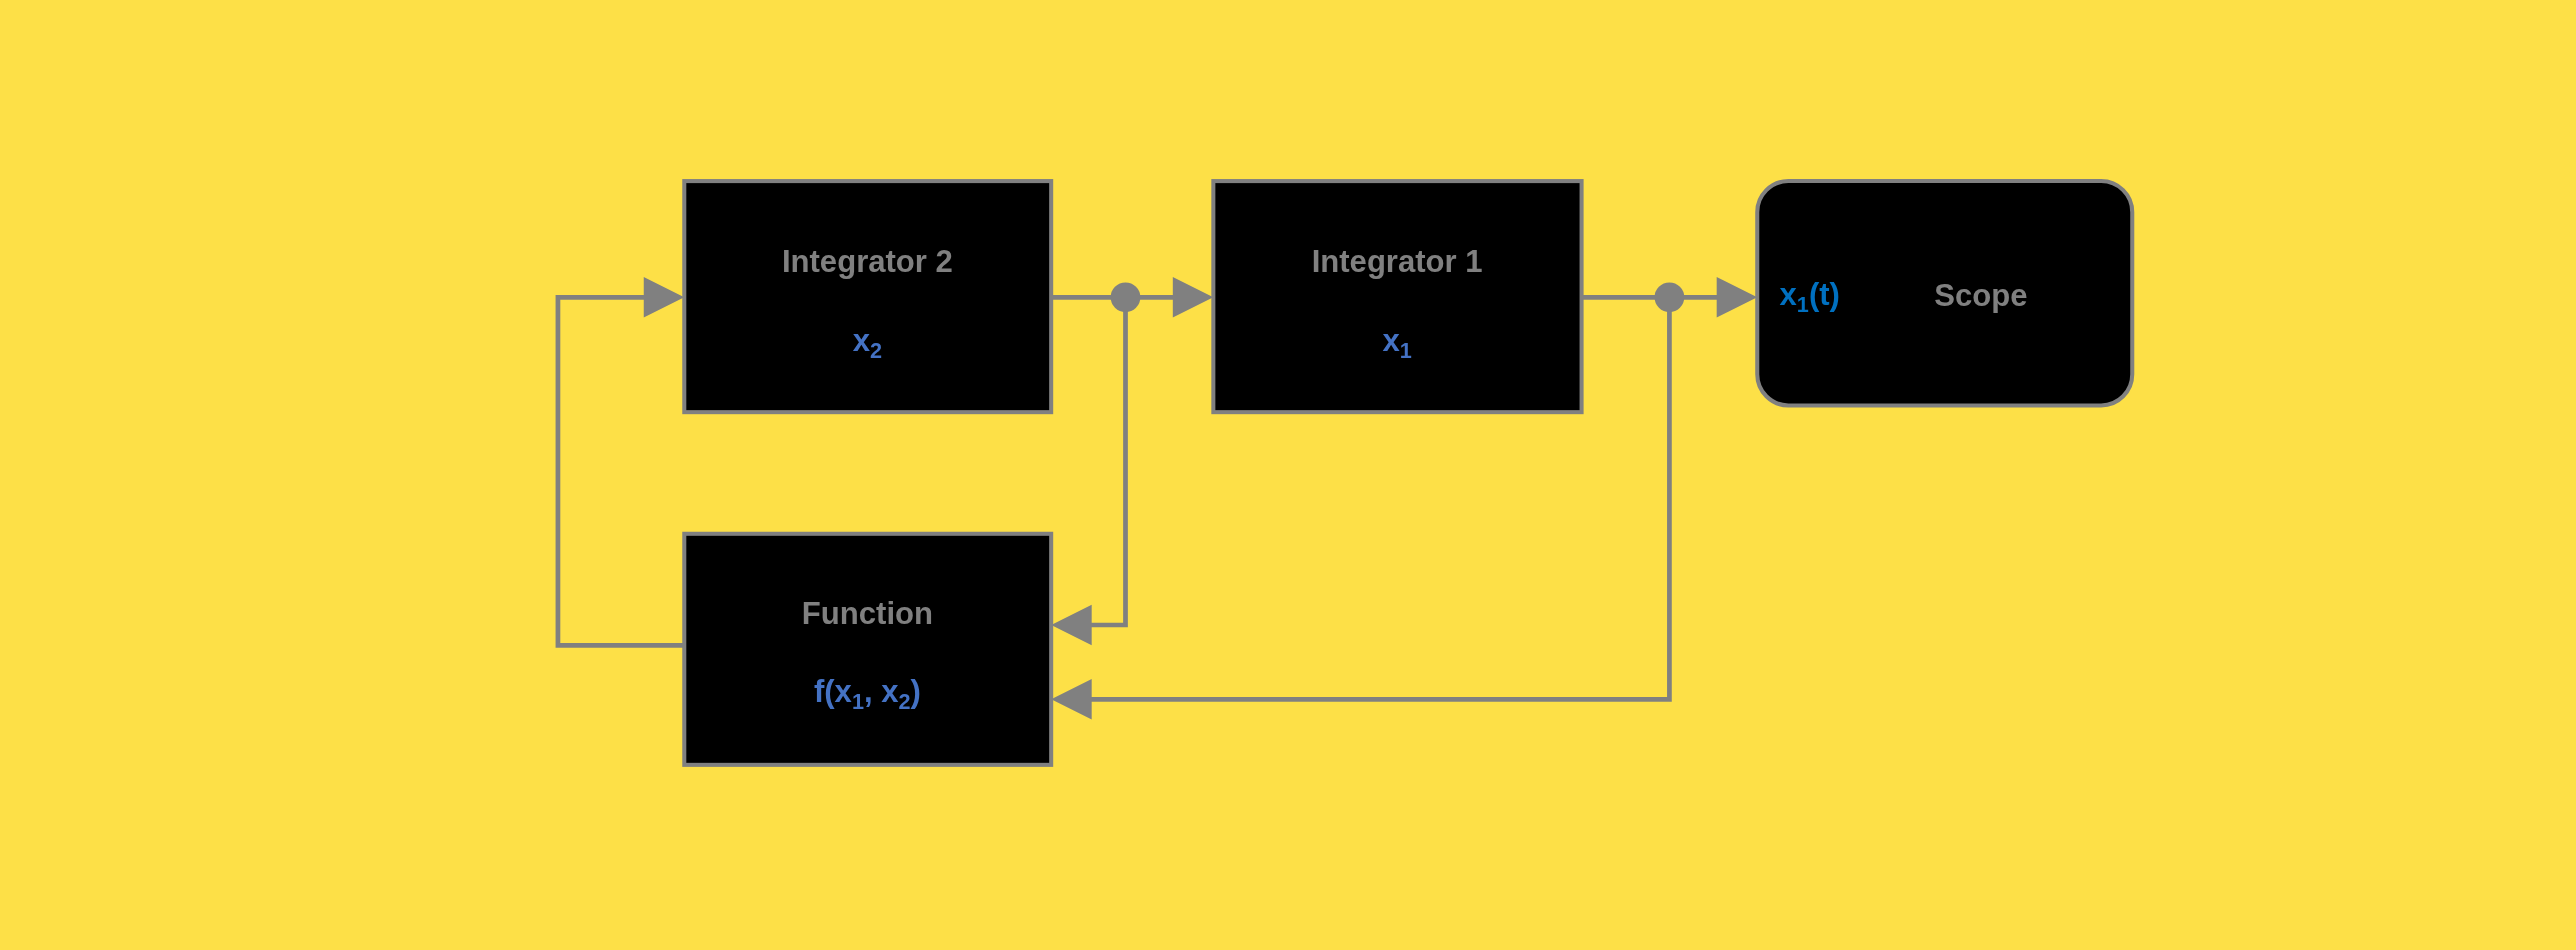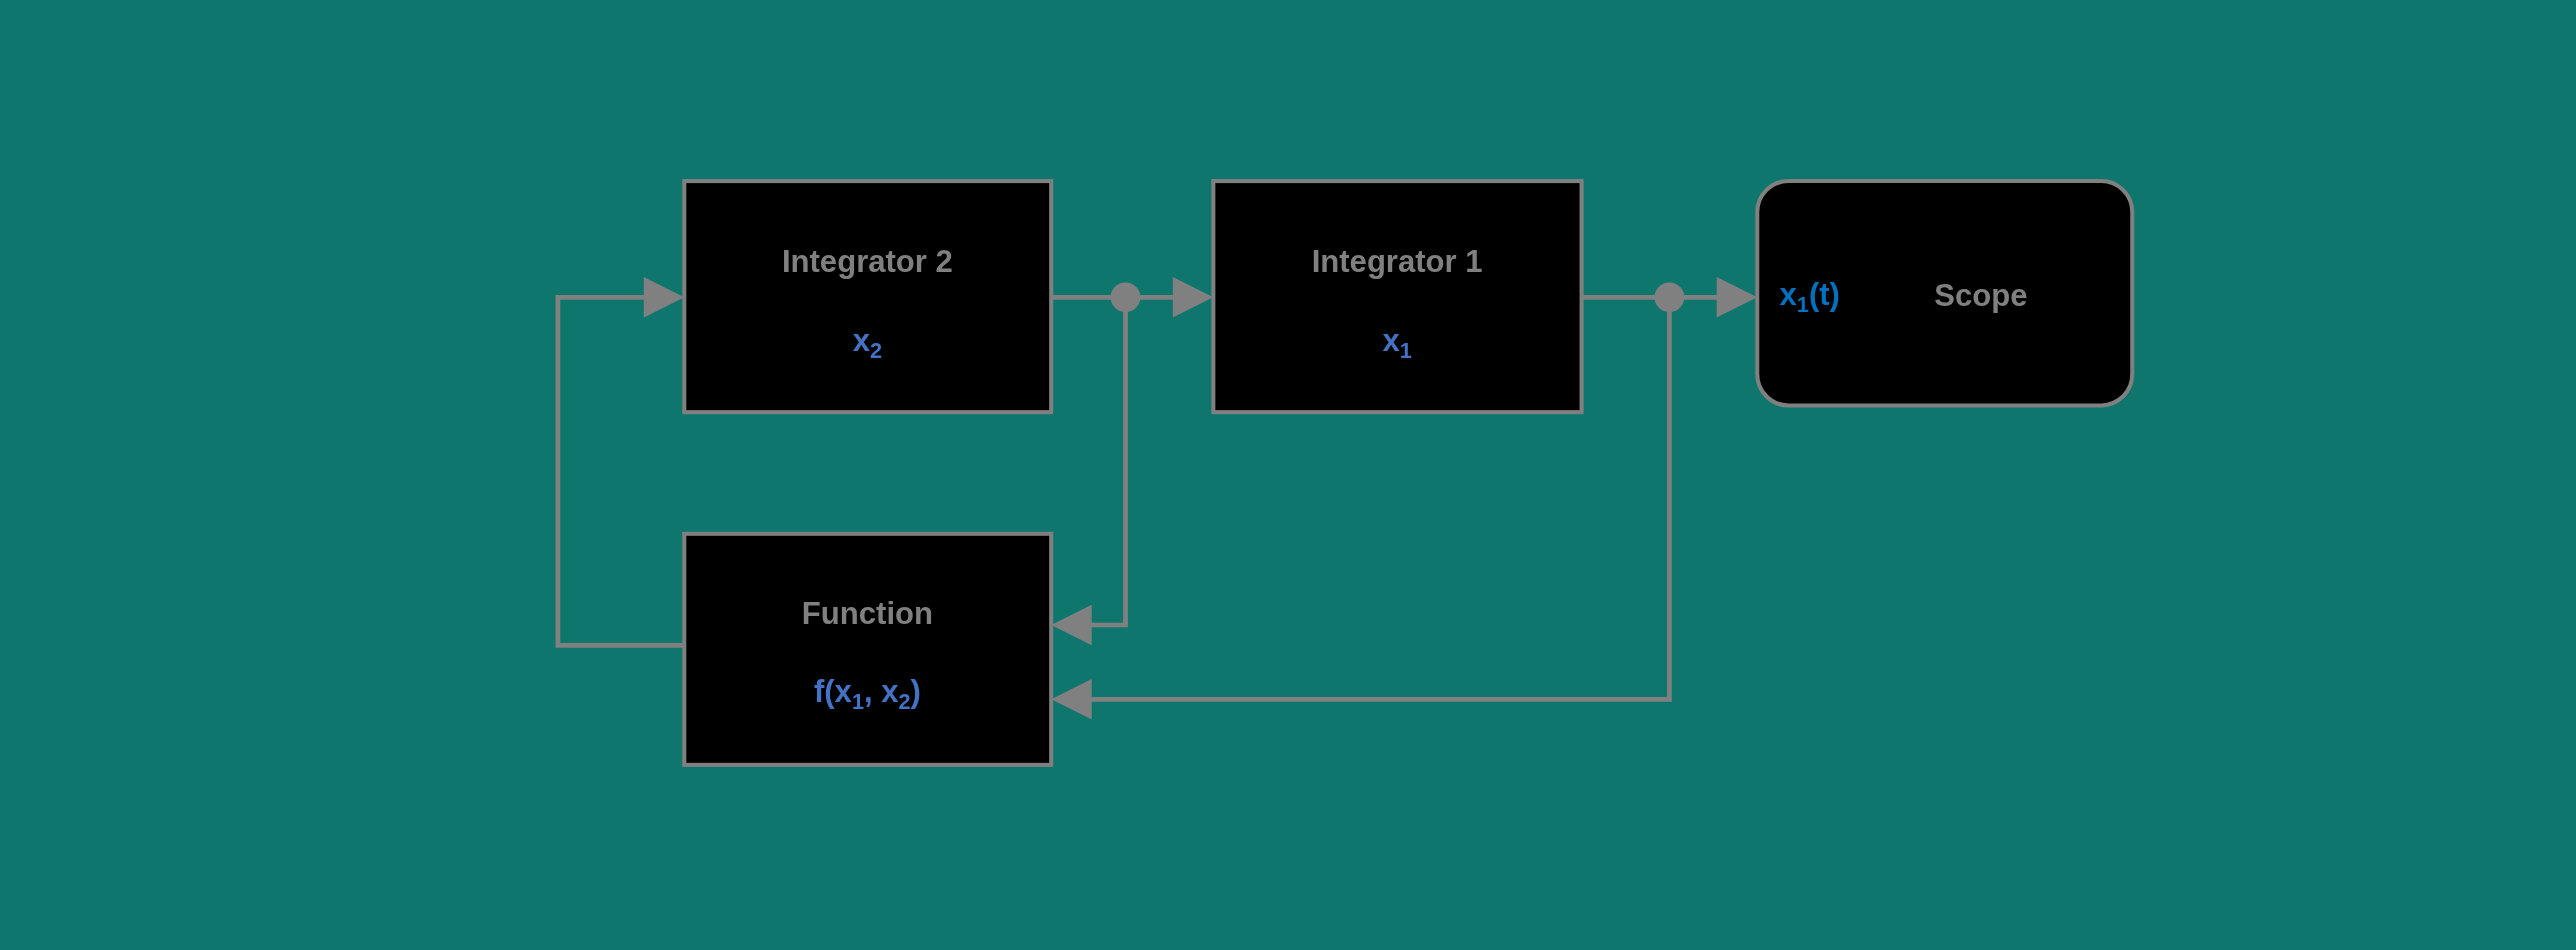--- a/index.html
+++ b/index.html
@@ -11,21 +11,21 @@
   body {
     width: 2576px;
     height: 950px;
     overflow: hidden;
     font-family: "Liberation Sans", sans-serif;
   }
   #diagram-root {
     position: relative;
     width: 2576px;
     height: 950px;
-    background: #0f766e;
+    background: #fde047;
   }
   #diagram-svg {
     position: absolute;
     top: 0;
     left: 0;
     width: 2576px;
     height: 950px;
     display: block;
   }
   .blk-label {

